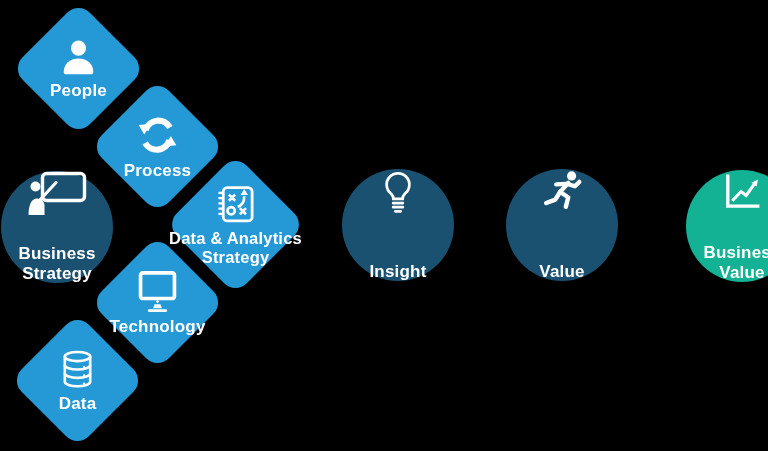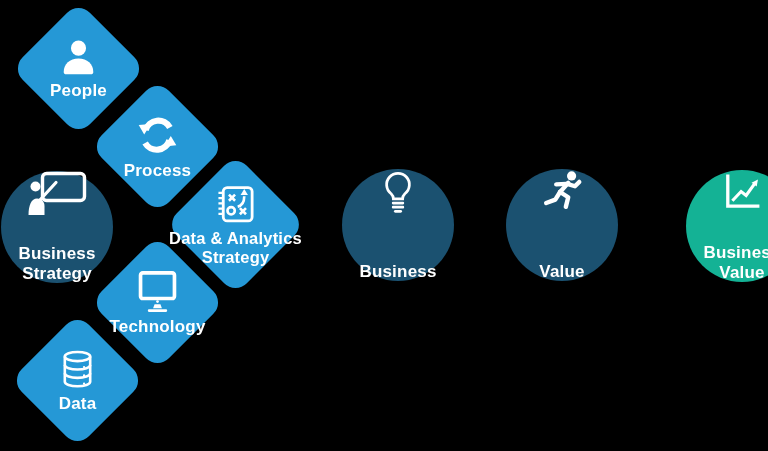--- a/index.html
+++ b/index.html
@@ -129,21 +129,21 @@
     <div class="node-label w90">Business Strategy</div>
   </div>
 
   <div class="circle" id="c-insight">
     <svg class="icon" width="44" height="46" viewBox="0 0 48 48">
       <path d="M19 31.5 c0-2.5-0.8-4-2.5-5.6 a12.4 12.4 0 1 1 15 0 c-1.7 1.6-2.5 3.1-2.5 5.6 z" fill="none" stroke="#fff" stroke-width="3"></path>
       <rect x="17.3" y="34.6" width="13.4" height="2.9" rx="1.2" fill="#fff"></rect>
       <rect x="17.3" y="39.1" width="13.4" height="2.9" rx="1.2" fill="#fff"></rect>
       <rect x="19.6" y="43.6" width="8.8" height="2.9" rx="1.4" fill="#fff"></rect>
     </svg>
-    <div class="node-label">Business</div>
+    <div class="node-label">Insight</div>
   </div>
 
   <div class="circle" id="c-action">
     <svg class="icon" width="46" height="46" viewBox="0 0 48 48">
       <circle cx="34" cy="7.2" r="4.8" fill="#fff"></circle>
       <g fill="none" stroke="#fff" stroke-width="4.6" stroke-linecap="round" stroke-linejoin="round">
         <path d="M30.5 14.5 L22 24"></path>
         <path d="M29.5 15.5 l8 2.5 4.5-4.5"></path>
         <path d="M28.5 15.5 l-10.5 0.5"></path>
         <path d="M22 24 l8.5 5.5 -2.5 10"></path>

